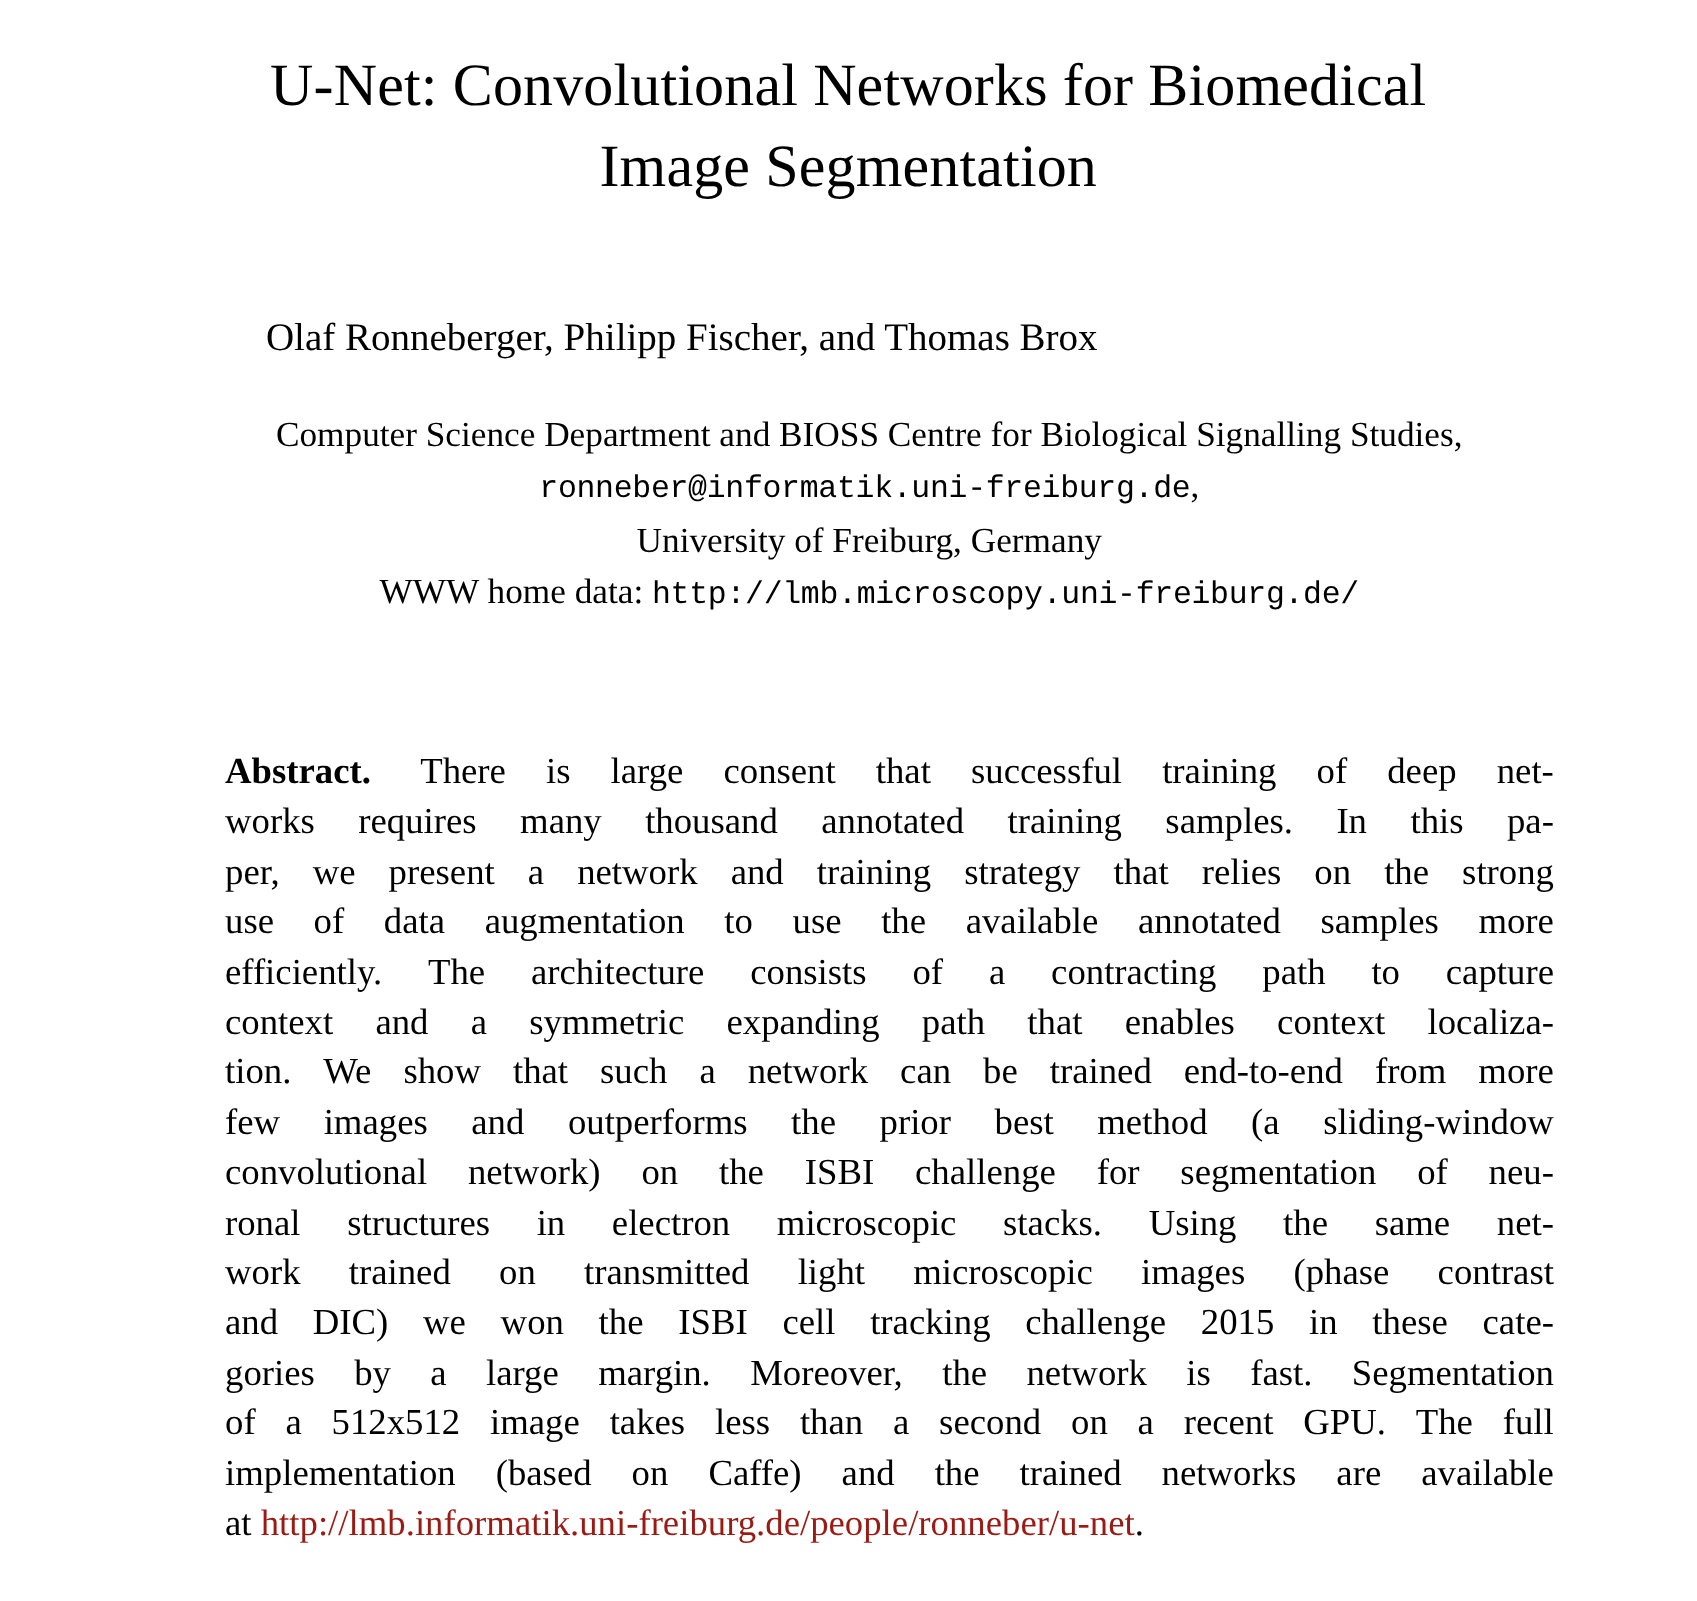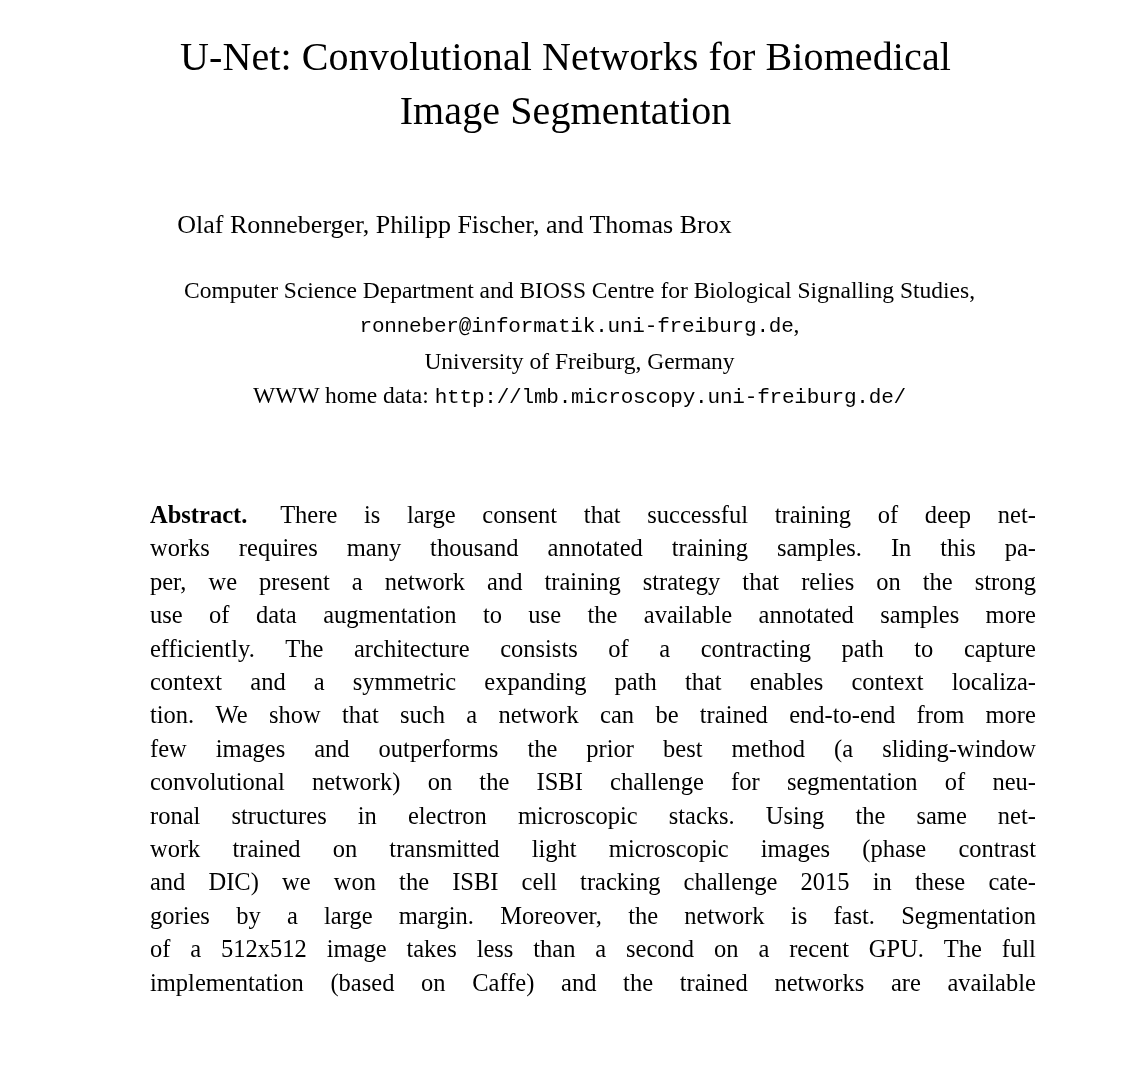--- a/index.html
+++ b/index.html
@@ -136,15 +136,18 @@
         <div class="abs-justified"><span>tion.</span><span>We</span><span>show</span><span>that</span><span>such</span><span>a</span><span>network</span><span>can</span><span>be</span><span>trained</span><span>end-to-end</span><span>from</span><span>more</span></div>
         <div class="abs-justified"><span>few</span><span>images</span><span>and</span><span>outperforms</span><span>the</span><span>prior</span><span>best</span><span>method</span><span>(a</span><span>sliding-window</span></div>
         <div class="abs-justified"><span>convolutional</span><span>network)</span><span>on</span><span>the</span><span>ISBI</span><span>challenge</span><span>for</span><span>segmentation</span><span>of</span><span>neu-</span></div>
         <div class="abs-justified"><span>ronal</span><span>structures</span><span>in</span><span>electron</span><span>microscopic</span><span>stacks.</span><span>Using</span><span>the</span><span>same</span><span>net-</span></div>
         <div class="abs-justified"><span>work</span><span>trained</span><span>on</span><span>transmitted</span><span>light</span><span>microscopic</span><span>images</span><span>(phase</span><span>contrast</span></div>
         <div class="abs-justified"><span>and</span><span>DIC)</span><span>we</span><span>won</span><span>the</span><span>ISBI</span><span>cell</span><span>tracking</span><span>challenge</span><span>2015</span><span>in</span><span>these</span><span>cate-</span></div>
         <div class="abs-justified"><span>gories</span><span>by</span><span>a</span><span>large</span><span>margin.</span><span>Moreover,</span><span>the</span><span>network</span><span>is</span><span>fast.</span><span>Segmentation</span></div>
         <div class="abs-justified"><span>of</span><span>a</span><span>512x512</span><span>image</span><span>takes</span><span>less</span><span>than</span><span>a</span><span>second</span><span>on</span><span>a</span><span>recent</span><span>GPU.</span><span>The</span><span>full</span></div>
         <div class="abs-justified"><span>implementation</span><span>(based</span><span>on</span><span>Caffe)</span><span>and</span><span>the</span><span>trained</span><span>networks</span><span>are</span><span>available</span></div>
       </div>
+    <div class="abs-justified left">
+      <span>at </span><span class="link">http://lmb.informatik.uni-freiburg.de/people/ronneber/u-net</span><span>.</span>
+    </div>
   </div>
 
 </div>
 
 </body></html>

